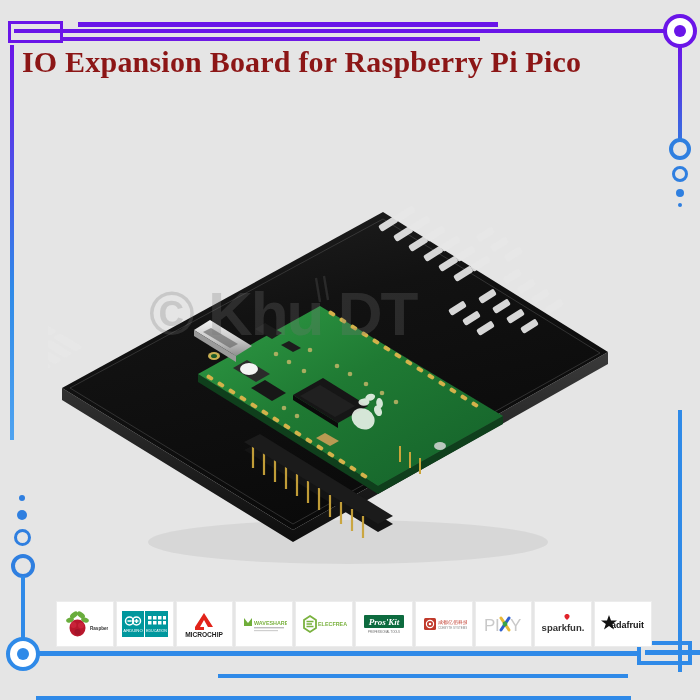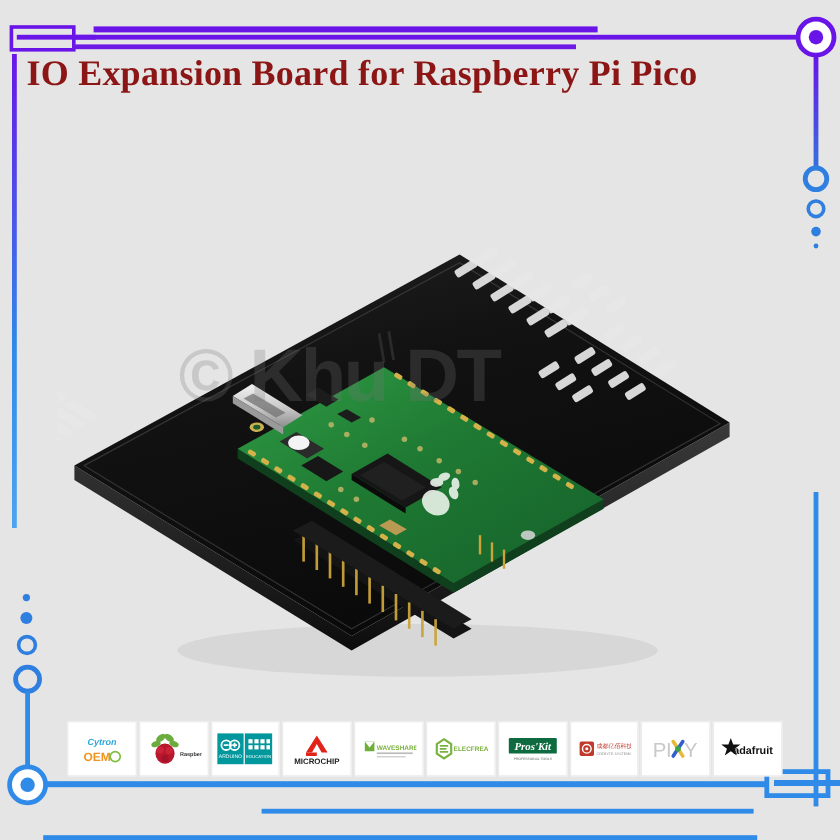--- a/index.html
+++ b/index.html
@@ -586,27 +586,20 @@
         <line x1="268" y1="128" x2="272" y2="152"></line>
         <line x1="276" y1="126" x2="280" y2="150"></line>
       </g>
     </svg>
 
     <div class="watermark" style="position:absolute; left:60px; top:128px;">© Khu  DT</div>
   </div>
 
   <div class="logo-strip">
 
-    <div class="logo-cell">
-      <svg width="44" height="30" viewBox="0 0 44 30">
-        <text x="22" y="12" text-anchor="middle" font-family="Liberation Sans, sans-serif" font-size="7.5" font-style="italic" font-weight="bold" fill="#2aa6d8">Cytron</text>
-        <text x="18" y="25" text-anchor="middle" font-family="Liberation Sans, sans-serif" font-size="10" font-weight="bold" fill="#f0941e">OEM</text>
-        <circle cx="33" cy="21.5" r="4.2" fill="none" stroke="#7fbf3f" stroke-width="1.4"></circle>
-      </svg>
-    </div>
 
     <div class="logo-cell">
       <svg width="46" height="30" viewBox="0 0 46 30">
         <g fill="#6aad3d">
           <ellipse cx="12" cy="6" rx="4.5" ry="2.6" transform="rotate(-38 12 6)"></ellipse>
           <ellipse cx="19" cy="6" rx="4.5" ry="2.6" transform="rotate(38 19 6)"></ellipse>
           <ellipse cx="8" cy="11" rx="4" ry="2.4" transform="rotate(-20 8 11)"></ellipse>
           <ellipse cx="23" cy="11" rx="4" ry="2.4" transform="rotate(20 23 11)"></ellipse>
         </g>
         <ellipse cx="15.5" cy="19" rx="8" ry="8.5" fill="#b8172c"></ellipse>
@@ -694,20 +687,26 @@
         <text x="15" y="20" font-family="Liberation Sans, sans-serif" font-size="17" fill="#c9c9c9">I</text>
         <text x="30" y="20" font-family="Liberation Sans, sans-serif" font-size="17" fill="#c9c9c9">Y</text>
         <g stroke-width="3" stroke-linecap="round">
           <line x1="21" y1="7" x2="29" y2="19" stroke="#e8b93a"></line>
           <line x1="29" y1="7" x2="21" y2="19" stroke="#2f5fd0"></line>
         </g>
         <circle cx="25" cy="13" r="2.4" fill="#3aa24a"></circle>
       </svg>
     </div>
 
+    <div class="logo-cell">
+      <svg width="46" height="24" viewBox="0 0 46 24">
+        <path d="M27 2 C29.5 2 30.5 4.5 28.5 6.5 L27 8 L25.5 6.5 C23.5 4.5 24.5 2 27 2 Z" fill="#e1232b"></path>
+        <text x="23" y="19" text-anchor="middle" font-family="Liberation Sans, sans-serif" font-size="9.5" font-weight="bold" fill="#333">sparkfun.</text>
+      </svg>
+    </div>
 
     <div class="logo-cell">
       <svg width="46" height="22" viewBox="0 0 46 22">
         <path d="M9 2 L11 7.5 L17 7.5 L12.2 11 L14 16.5 L9 13 L4 16.5 L5.8 11 L1 7.5 L7 7.5 Z" fill="#111"></path>
         <text x="11" y="15" font-family="Liberation Sans, sans-serif" font-size="9" font-weight="bold" fill="#111">adafruit</text>
       </svg>
     </div>
 
   </div>
 

